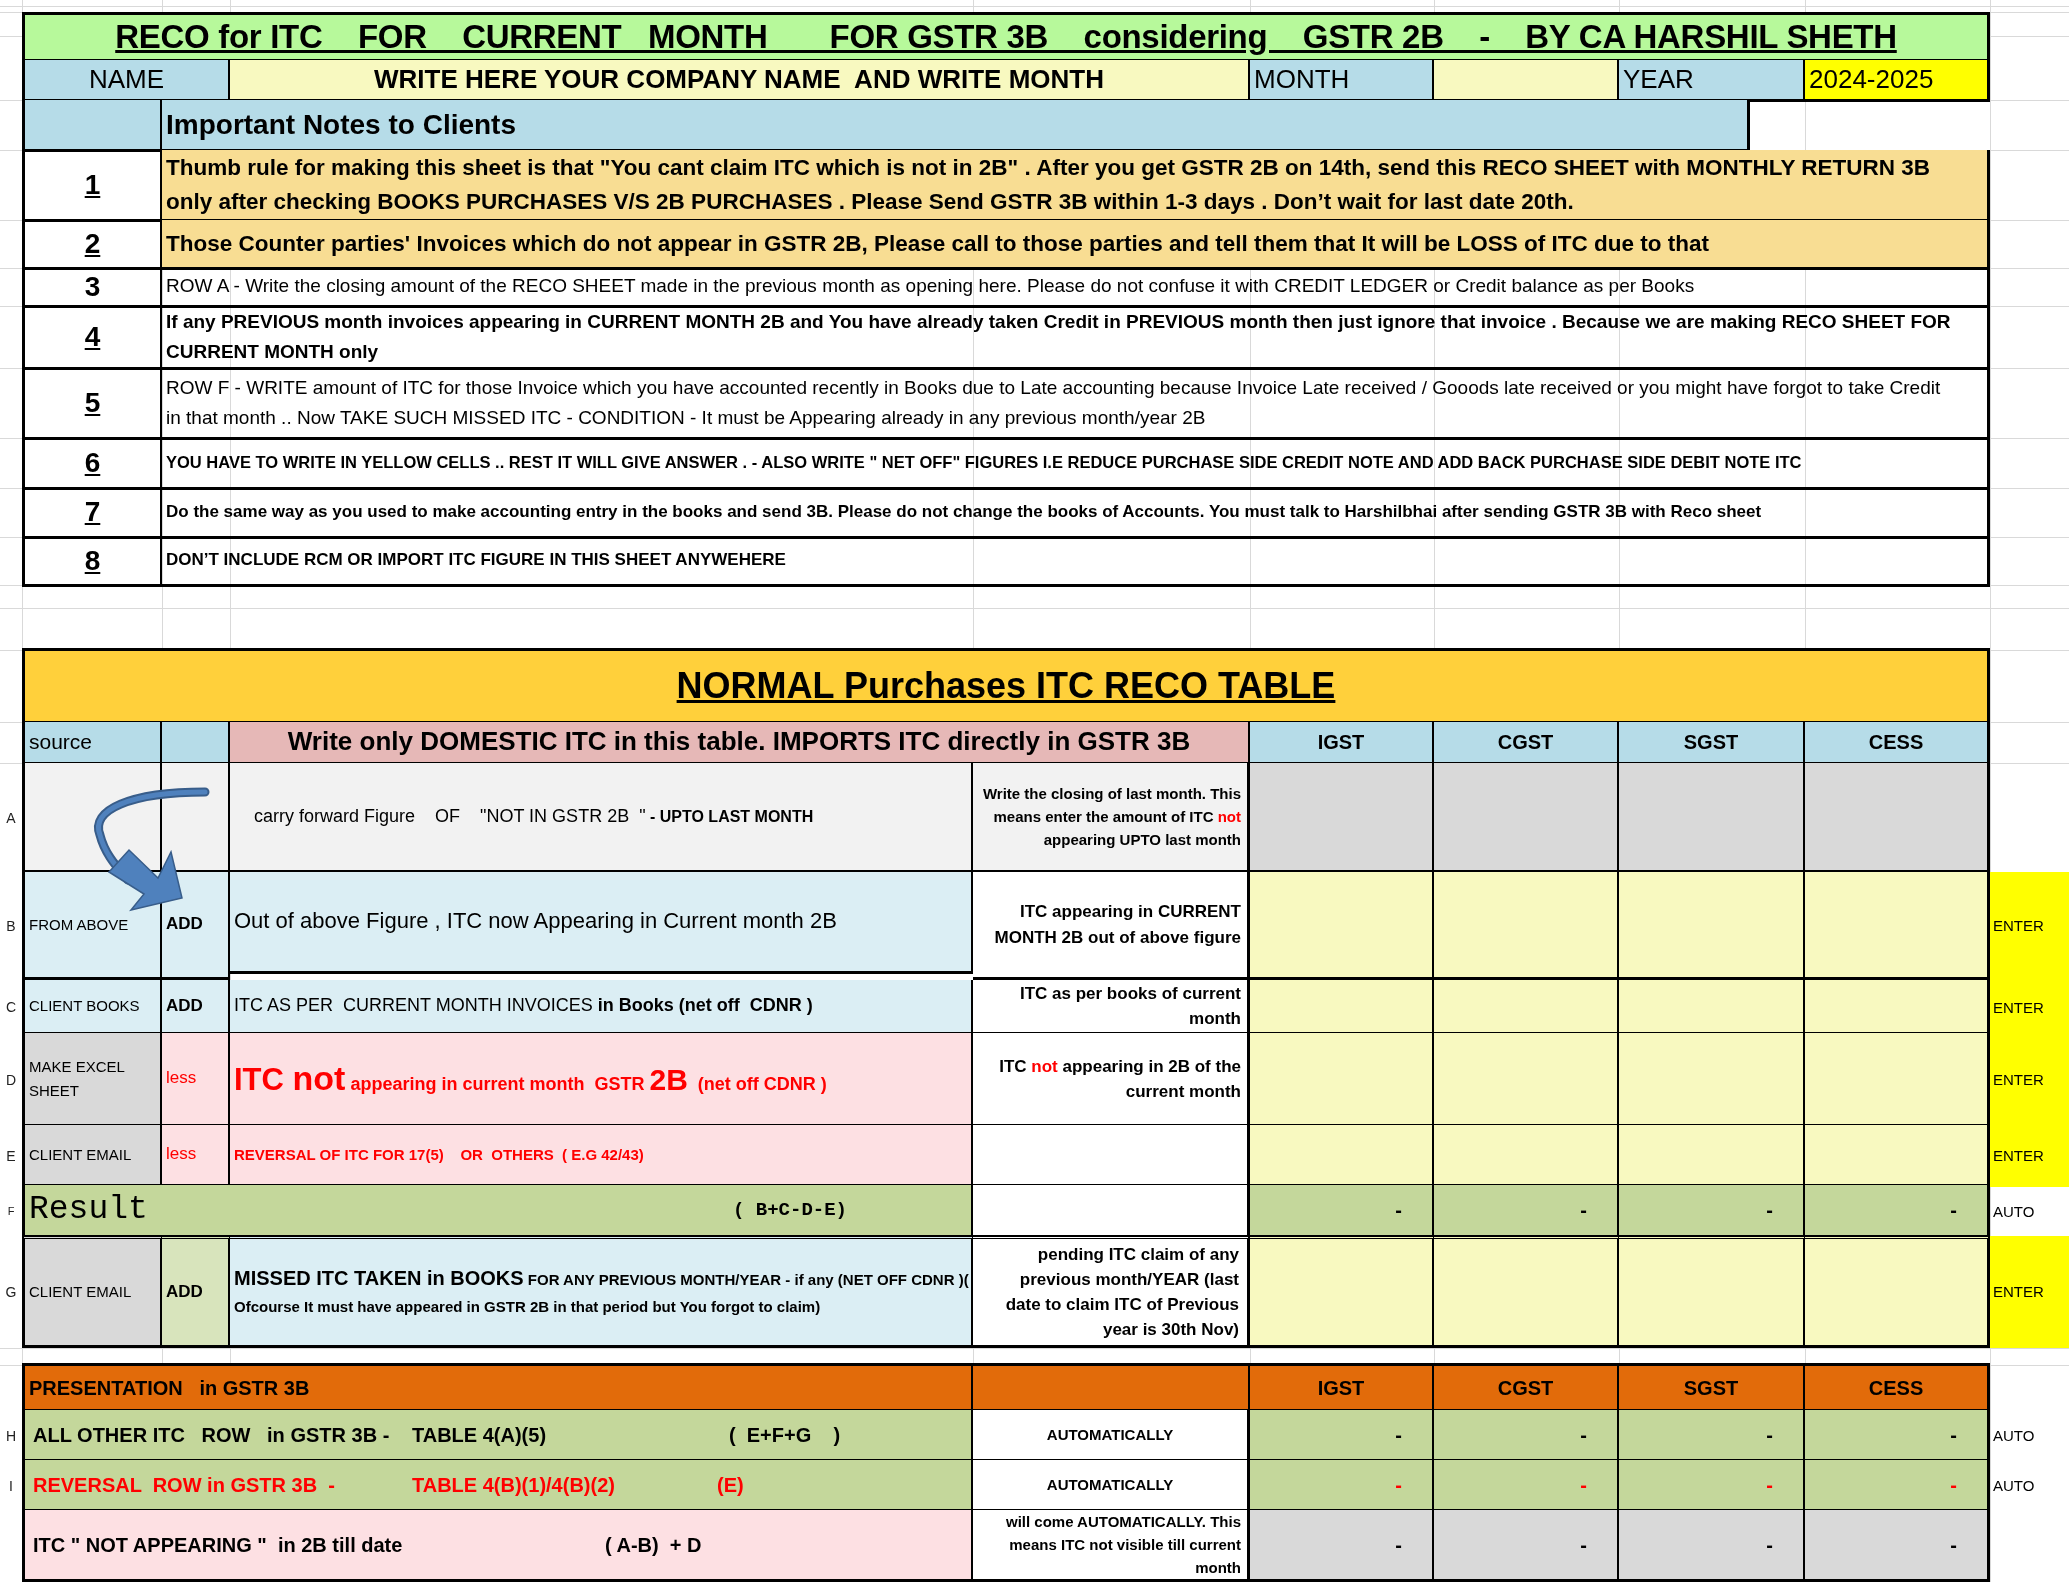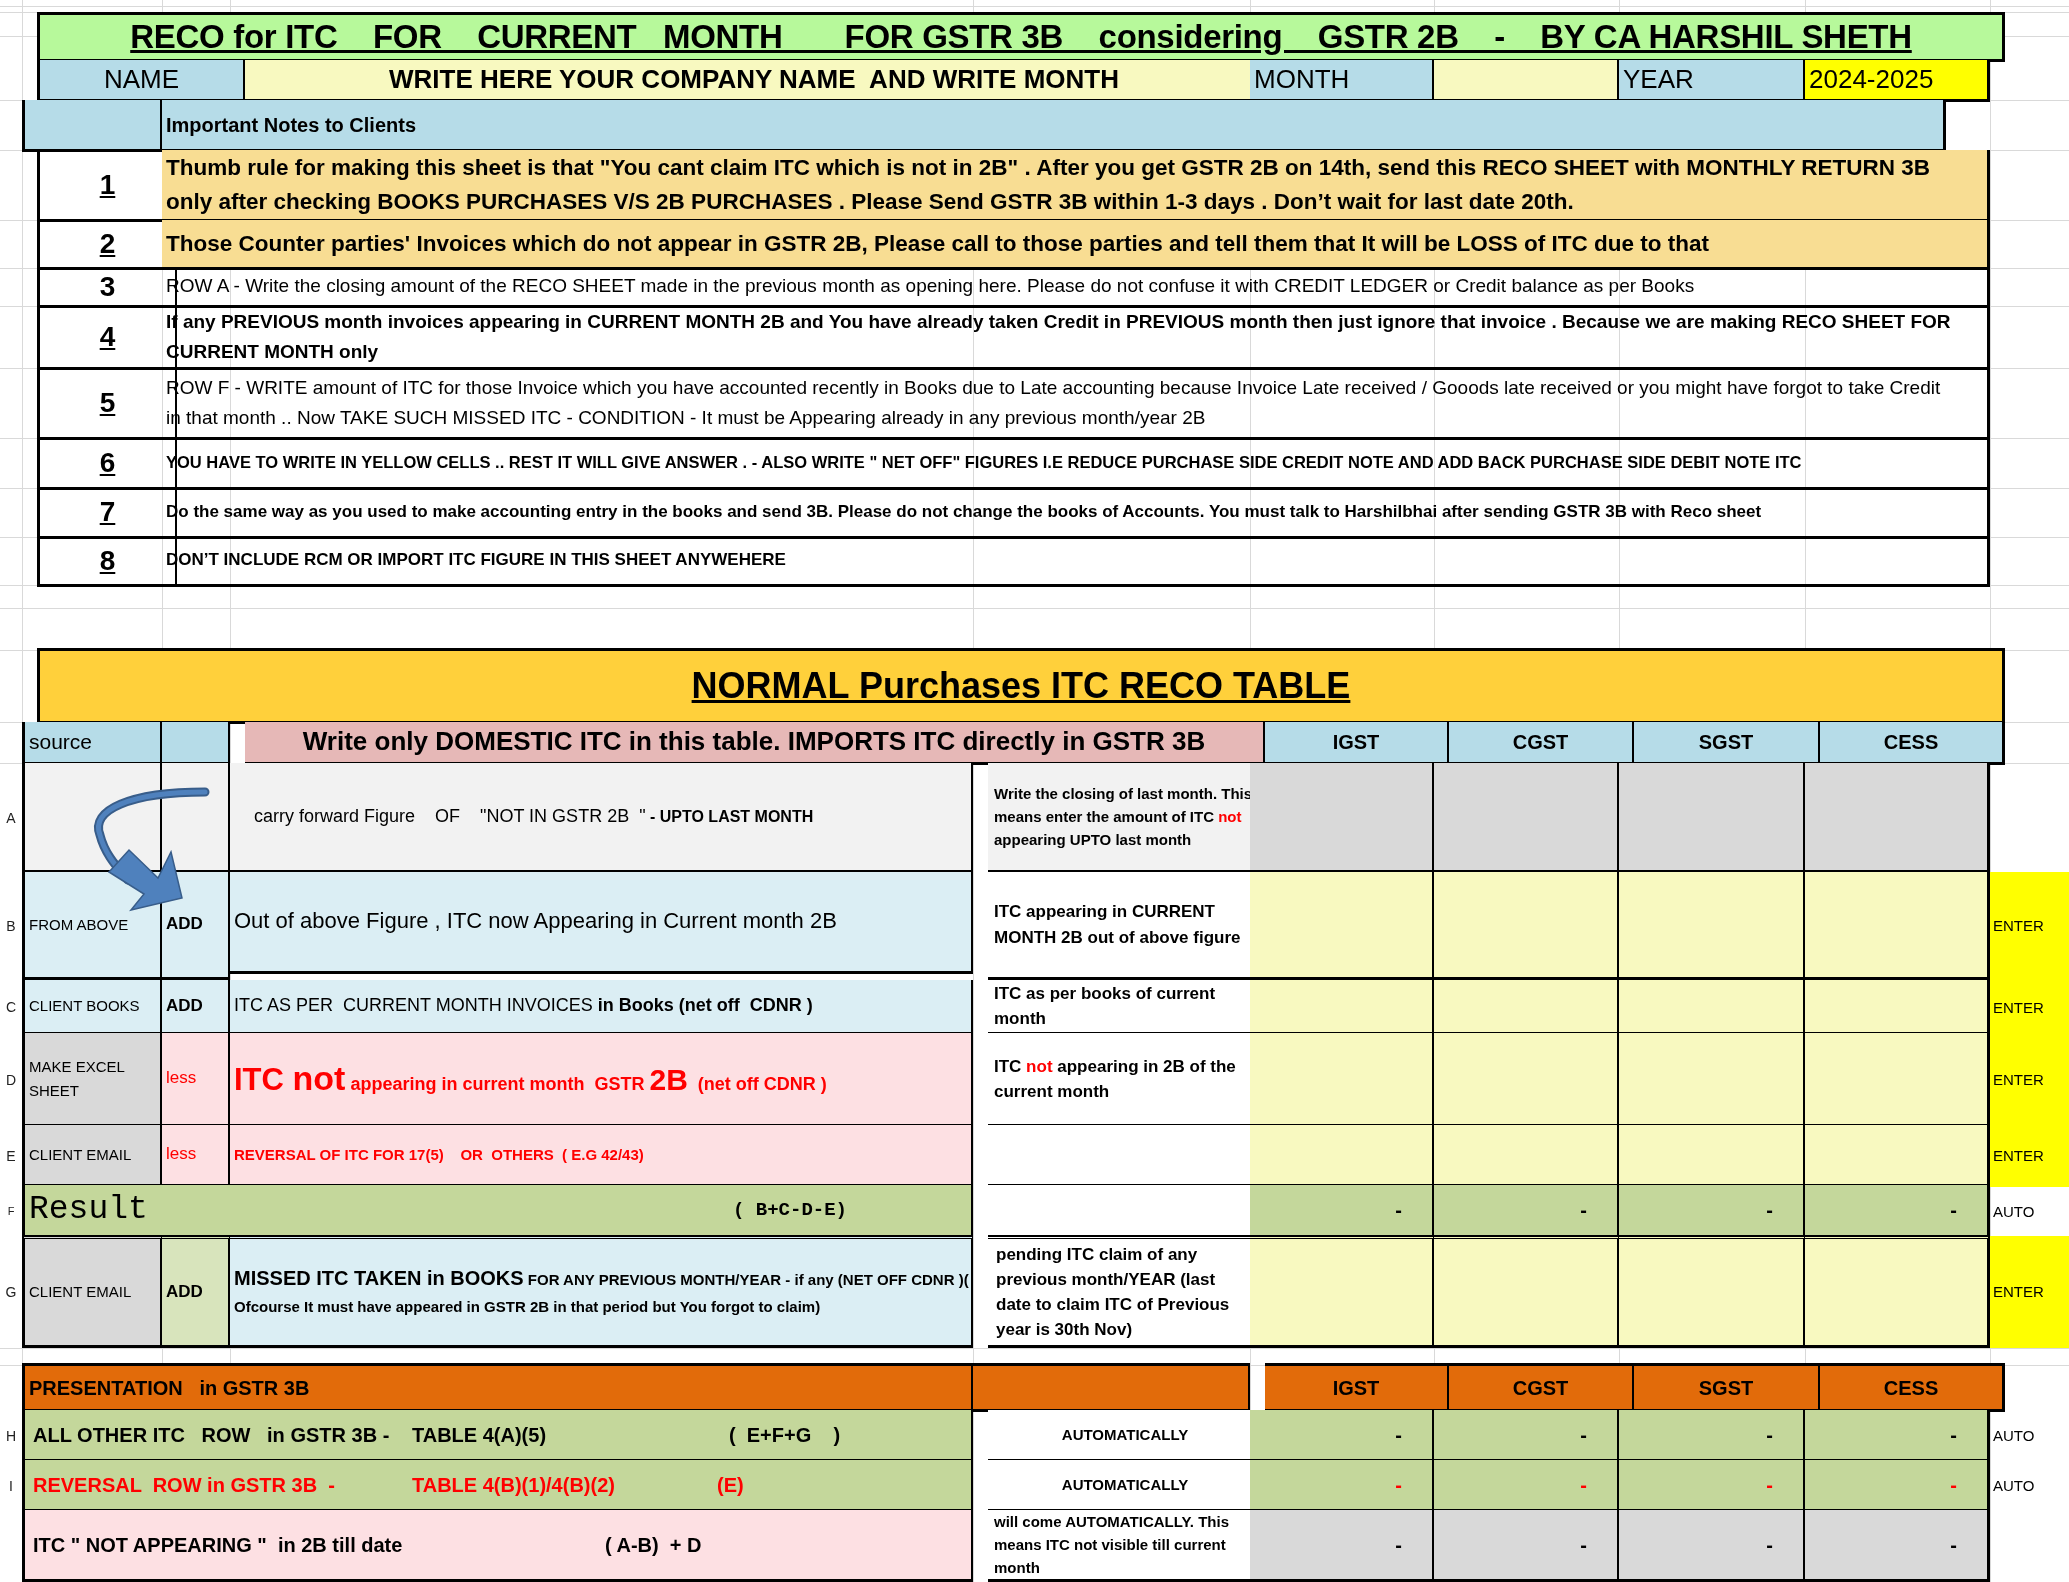--- a/index.html
+++ b/index.html
@@ -11,21 +11,21 @@
     color: #000;
   }
   .gv { position: absolute; top: 0; bottom: 0; width: 1px; background: #d9d9d9; }
   .gh { position: absolute; left: 0; right: 0; height: 1px; background: #d9d9d9; }
   .cell {
     position: absolute;
     display: flex; align-items: center;
     overflow: hidden;
     line-height: 1.2;
   }
-  .c { justify-content: center; text-align: left; margin-left: 15px; }
+  .c { justify-content: center; text-align: right; }
   .l { justify-content: flex-start; text-align: left; padding-left: 4px; }
   .r { justify-content: flex-end; text-align: right; padding-right: 30px; }
   .bT { border-top: 3px solid #000; }
   .bB { border-bottom: 3px solid #000; }
   .bL { border-left: 3px solid #000; }
   .bR { border-right: 3px solid #000; }
   .tR { border-right: 2px solid #000; }
   .bold { font-weight: bold; }
   .u { text-decoration: underline; }
   .red { color: #ff0000; }
@@ -98,21 +98,21 @@
   <span></span>
 </div>
 <div class="cell l lblue tR bB" style="left:1619px; top:60px; width:186px; height:42px; font-size:26px;">
   <span>YEAR</span>
 </div>
 <div class="cell l yellow bR bB" style="left:1805px; top:60px; width:185px; height:42px; font-size:26px;">
   <span>2024-2025</span>
 </div>
 
 <div class="cell lblue bL tR bB" style="left:22px; top:100px; width:140px; height:52px;"></div>
-<div class="cell l lblue bR bB" style="left:162px; top:100px; width:1784px; height:52px; font-size:20px;">
+<div class="cell l lblue bR bB" style="left:162px; top:100px; width:1588px; height:52px; font-size:28px;">
   <span class="bold">Important Notes to Clients</span>
 </div>
 
 <div class="cell c bL tR bB note-num" style="left:22px; top:150px; width:140px; height:72px;">
     <span>1</span>
   </div>
 <div class="cell l peach bR bB" style="left:162px; top:150px; width:1828px; height:72px; font-size:22.5px; line-height:34px; font-weight:bold; padding-right:10px;">
   <span>Thumb rule for making this sheet is that "You cant claim ITC which is not in 2B" . After you get GSTR 2B on 14th, send this RECO SHEET with MONTHLY RETURN 3B only after checking BOOKS PURCHASES V/S  2B  PURCHASES .  Please Send GSTR 3B within 1-3 days . Don’t wait for last date 20th.</span>
 </div>
 

